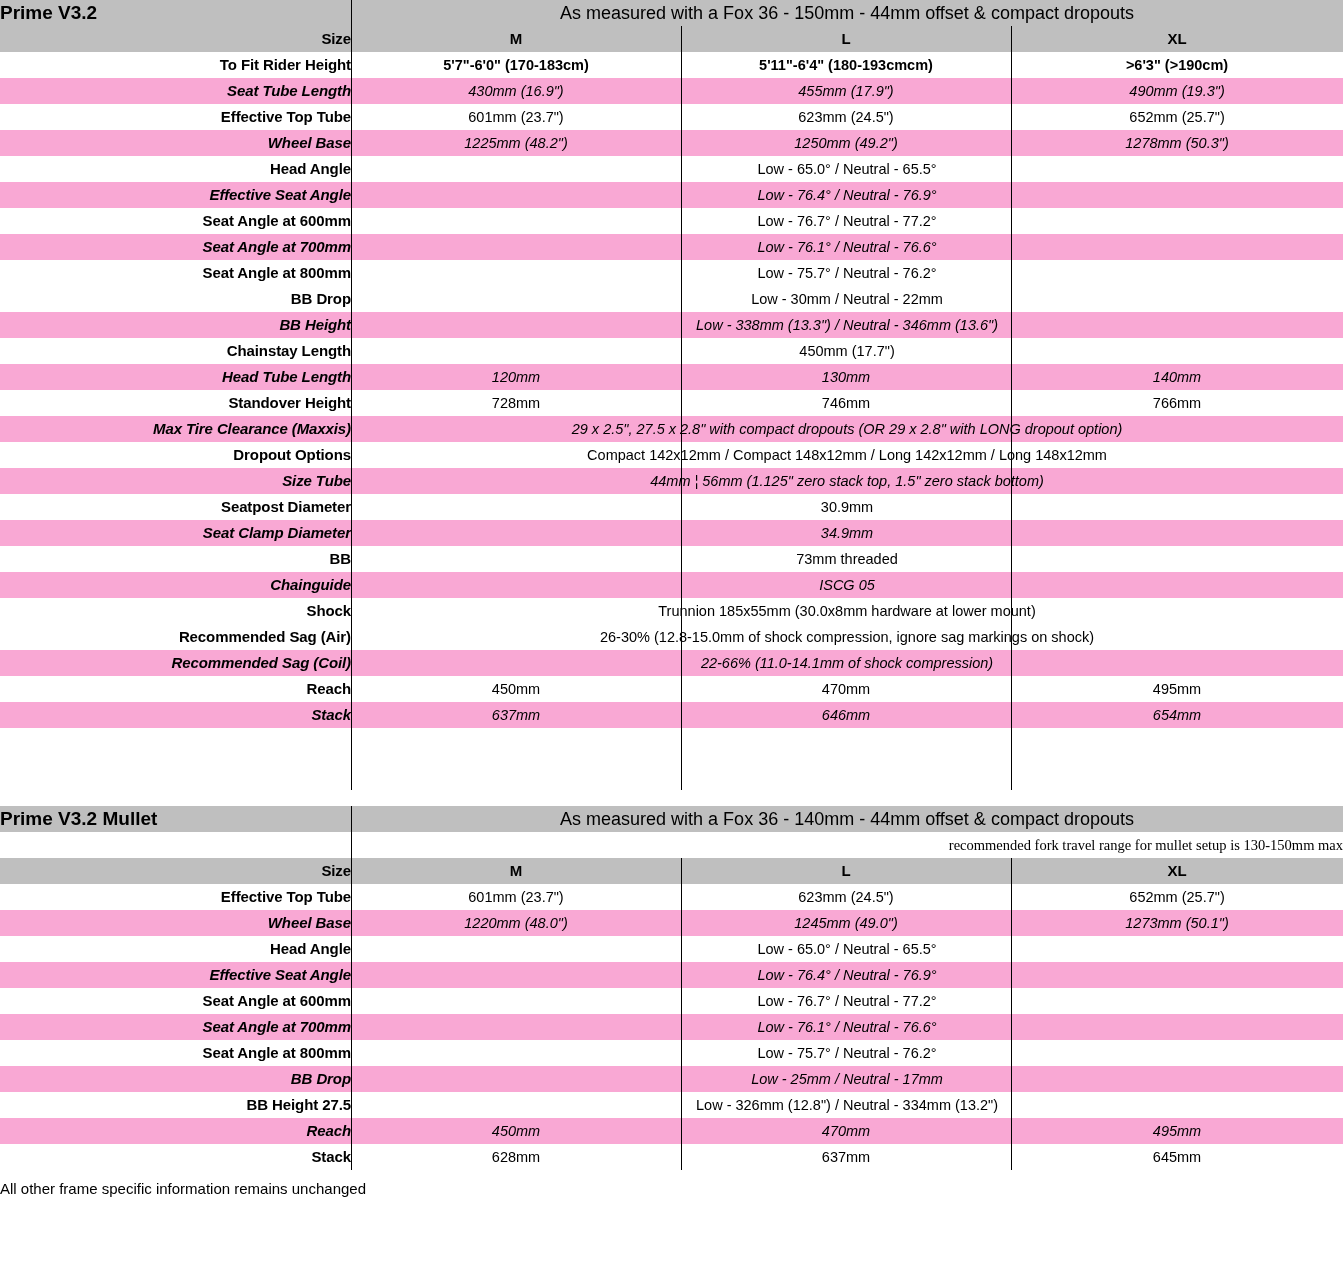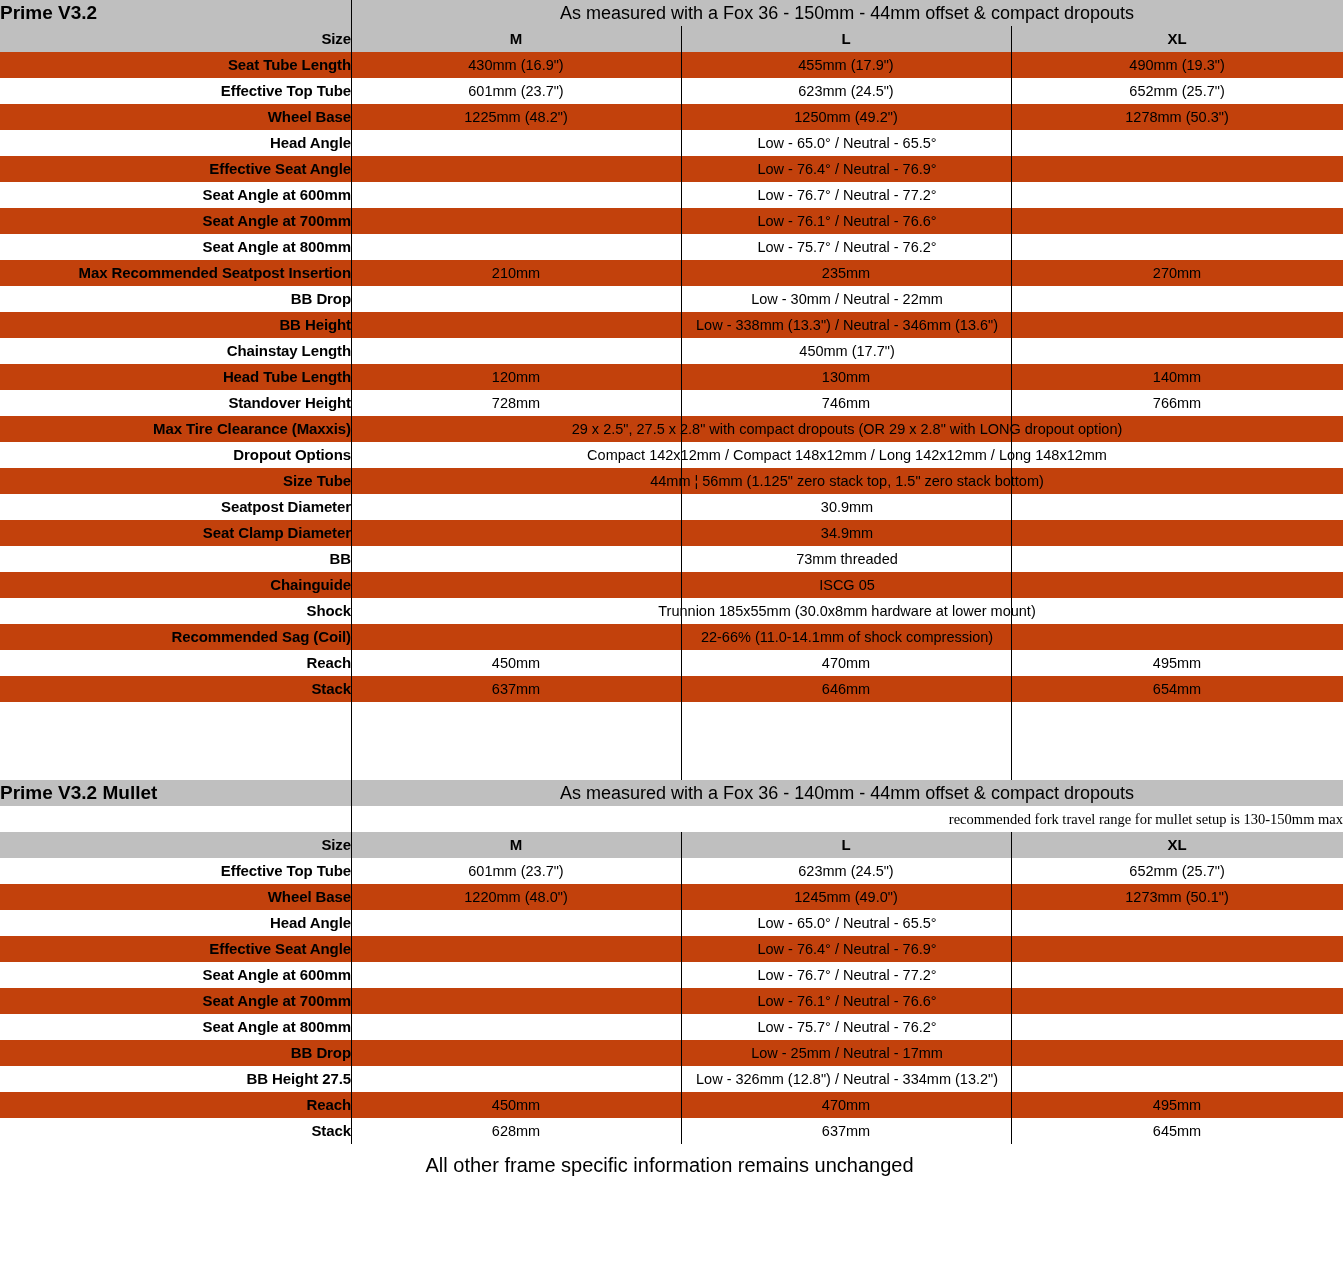--- a/index.html
+++ b/index.html
@@ -37,21 +37,21 @@
   }
 
   
   col.c-label { width: 351px; }
   col.c-m     { width: 330px; }
   col.c-l     { width: 330px; }
   col.c-xl    { width: 332px; }
 
   
   tr.shade-dark  td { background: #bfbfbf; }
-  tr.shade-gray  td { background: #c2410c; }
+  tr.shade-gray  td { background: #f9a8d4; font-style: italic; }
   tr.shade-white td { background: #ffffff; }
 
   
   .lbl {
     font-weight: bold;
     font-size: 15px;
     padding-left: 8px;
     letter-spacing: -0.1px;
     text-align: right;
   }
@@ -93,22 +93,22 @@
     position: absolute;
     width: 1px;
     background: #000000;
   }
 
   .spacer-block {
     height: 78px;
     background: #ffffff;
   }
   .footer-note {
-    text-align: center;
-    font-size: 20px;
+    text-align: left;
+    font-size: 15px;
     padding-right: 4px;
     padding-top: 10px;
     background: #ffffff;
   }
   .tbl-wrap { position: relative; }
 </style>
 </head>
 <body>
 
 <div class="sheet">
@@ -126,20 +126,26 @@
           <td class="lbl-title">Prime V3.2</td>
           <td class="note-hdr" colspan="3">As measured with a Fox 36 - 150mm - 44mm offset    &amp;    compact dropouts</td>
         </tr>
         <tr class="shade-dark">
           <td class="lbl">Size</td>
           <td class="size-hdr">M</td>
           <td class="size-hdr">L</td>
           <td class="size-hdr">XL</td>
         </tr>
 
+        <tr class="shade-white">
+          <td class="lbl">To Fit Rider Height</td>
+          <td class="val-b">5'7"-6'0"   (170-183cm)</td>
+          <td class="val-b">5'11"-6'4"   (180-193cmcm)</td>
+          <td class="val-b">&gt;6'3"   (&gt;190cm)</td>
+        </tr>
         <tr class="shade-gray">
           <td class="lbl">Seat Tube Length</td>
           <td class="val">430mm   (16.9")</td>
           <td class="val">455mm   (17.9")</td>
           <td class="val">490mm   (19.3")</td>
         </tr>
         <tr class="shade-white">
           <td class="lbl">Effective Top Tube</td>
           <td class="val">601mm   (23.7")</td>
           <td class="val">623mm   (24.5")</td>
@@ -166,26 +172,20 @@
         </tr>
         <tr class="shade-gray">
           <td class="lbl">Seat Angle at 700mm</td>
           <td class="val" colspan="3">Low - 76.1°   /   Neutral - 76.6°</td>
         </tr>
         <tr class="shade-white">
           <td class="lbl">Seat Angle at 800mm</td>
           <td class="val" colspan="3">Low - 75.7°   /   Neutral - 76.2°</td>
         </tr>
 
-        <tr class="shade-gray">
-          <td class="lbl">Max Recommended Seatpost Insertion</td>
-          <td class="val">210mm</td>
-          <td class="val">235mm</td>
-          <td class="val">270mm</td>
-        </tr>
 
         <tr class="shade-white">
           <td class="lbl">BB Drop</td>
           <td class="val" colspan="3">Low  -  30mm  /   Neutral  -  22mm</td>
         </tr>
         <tr class="shade-gray">
           <td class="lbl">BB Height</td>
           <td class="val" colspan="3">Low  -  338mm (13.3")  /   Neutral  -  346mm (13.6")</td>
         </tr>
         <tr class="shade-white">
@@ -230,20 +230,24 @@
           <td class="lbl">BB</td>
           <td class="val" colspan="3">73mm threaded</td>
         </tr>
         <tr class="shade-gray">
           <td class="lbl">Chainguide</td>
           <td class="val" colspan="3">ISCG 05</td>
         </tr>
         <tr class="shade-white">
           <td class="lbl">Shock</td>
           <td class="val" colspan="3">Trunnion 185x55mm (30.0x8mm hardware at lower mount)</td>
+        </tr>
+        <tr class="shade-white">
+          <td class="lbl">Recommended Sag (Air)</td>
+          <td class="val" colspan="3">26-30%     (12.8-15.0mm of shock compression, ignore sag markings on shock)</td>
         </tr>
         <tr class="shade-gray">
           <td class="lbl">Recommended Sag (Coil)</td>
           <td class="val" colspan="3">22-66%     (11.0-14.1mm of shock compression)</td>
         </tr>
 
         <tr class="shade-white">
           <td class="lbl">Reach</td>
           <td class="val">450mm</td>
           <td class="val">470mm</td>

